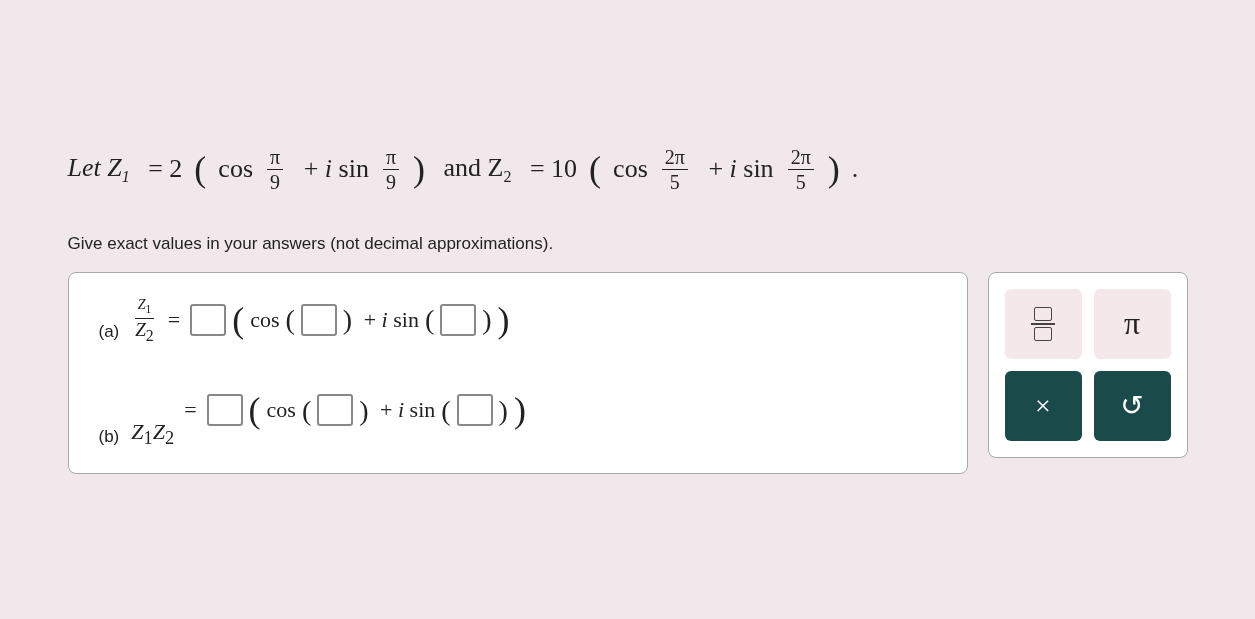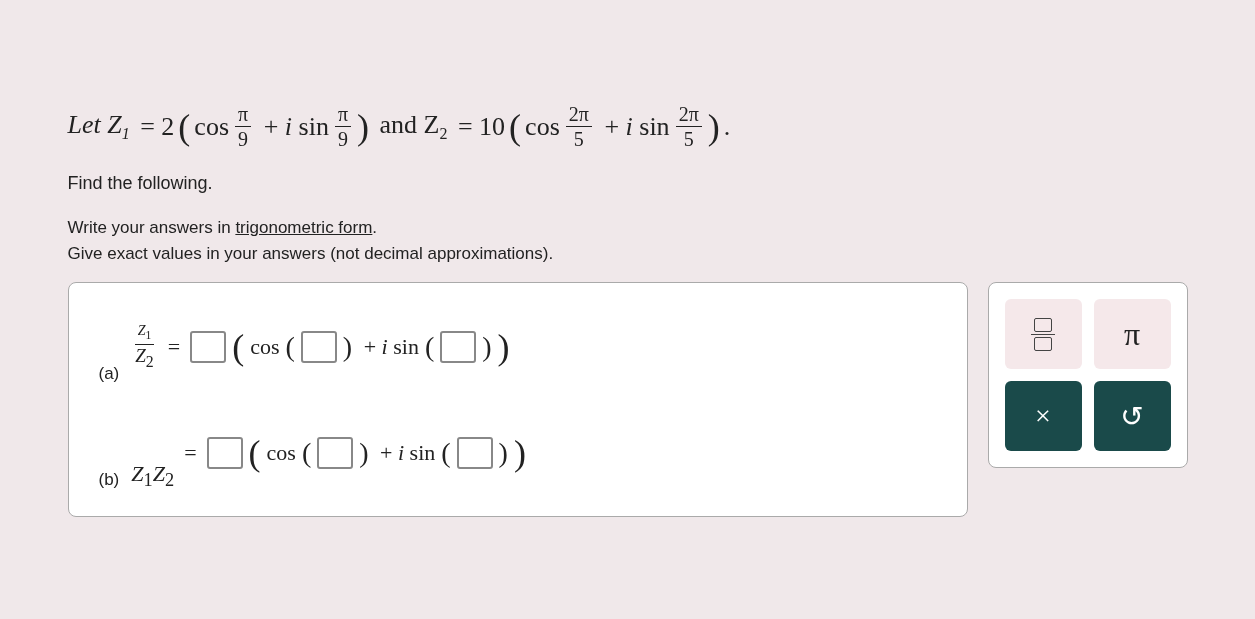--- a/index.html
+++ b/index.html
@@ -21,21 +21,21 @@
     }
 
     
     .top-formula {
       font-size: 26px;
       color: #222;
       margin-bottom: 22px;
       display: flex;
       align-items: center;
       flex-wrap: wrap;
-      gap: 4px;
+      gap: 12px;
     }
 
     .math-frac {
       display: inline-flex;
       flex-direction: column;
       align-items: center;
       vertical-align: middle;
       font-size: 20px;
       line-height: 1.1;
       margin: 0 2px;
@@ -128,21 +128,21 @@
       background: white;
       vertical-align: middle;
     }
 
     .z-frac {
       display: inline-flex;
       flex-direction: column;
       align-items: center;
       vertical-align: middle;
       font-size: 22px;
-      margin: 16px 4px;
+      margin: 0 4px;
     }
     .z-frac .z-num {
       font-size: 14px;
       line-height: 1.1;
     }
     .z-frac .z-line {
       width: 100%;
       border-bottom: 1.5px solid #222;
       margin: 1px 0;
     }
@@ -247,27 +247,21 @@
     <span>&nbsp;+&nbsp;<span class="italic">i</span> sin</span>
     <span class="math-frac">
       <span class="num">2π</span>
       <span class="den">5</span>
     </span>
     <span class="math-paren-big">)</span>
     <span>.</span>
   </div>
 
   
-  <div class="instructions">
-    <span>Find the following.</span>
-  </div>
   <br>
-  <div class="instructions-sub">
-    <span>Write your answers in</span>&nbsp;<span class="underline-link">trigonometric form</span><span>.</span>
-  </div>
   <div class="instructions-sub">
     <span>Give exact values in your answers (not decimal approximations).</span>
   </div>
 
   
   <div class="main-area">
 
     <div class="answer-box">
 
       <div class="answer-part">

